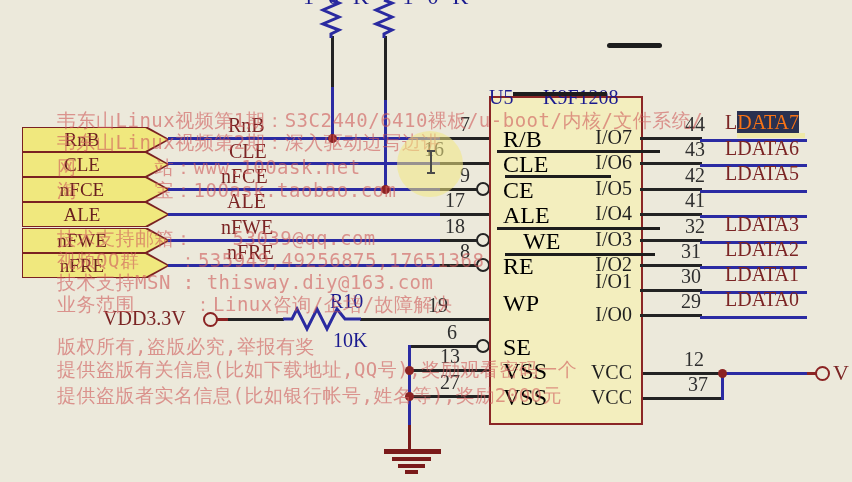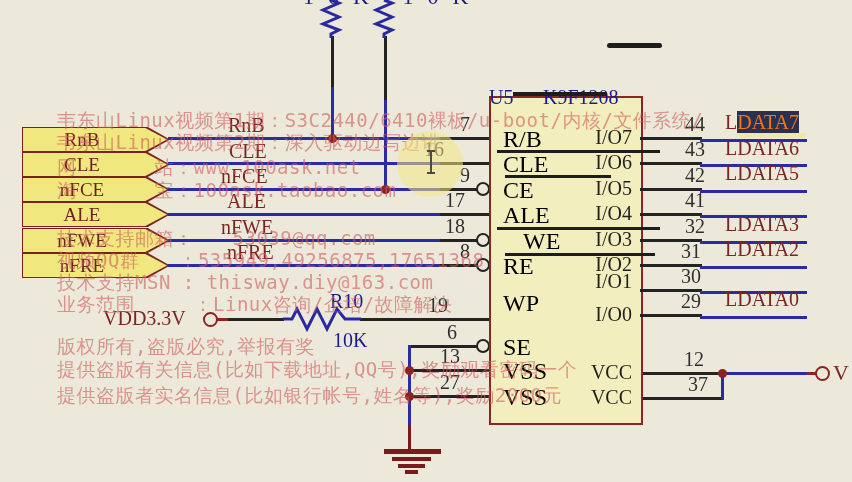--- a/index.html
+++ b/index.html
@@ -202,20 +202,21 @@
   <div class="wire" style="left:700px;top:266px;width:107px;"></div>
   <div class="wire" style="left:700px;top:291px;width:107px;"></div>
   <div class="wire" style="left:700px;top:316px;width:107px;"></div>
 
   <div class="abs" style="left:737px;top:133px;width:68px;height:5px;background:#EFE9A8;"></div>
   <div class="netlabel" style="left:725px;top:111px;z-index:6;"><span>L</span><span class="sel">DATA7</span></div>
   <div class="netlabel" style="left:725px;top:137px;">LDATA6</div>
   <div class="netlabel" style="left:725px;top:162px;">LDATA5</div>
   <div class="netlabel" style="left:725px;top:213px;">LDATA3</div>
   <div class="netlabel" style="left:725px;top:238px;">LDATA2</div>
+  <div class="netlabel" style="left:725px;top:263px;">LDATA1</div>
   <div class="netlabel" style="left:725px;top:288px;">LDATA0</div>
 
   <div class="netlabel" style="left:103px;top:307px;">VDD3.3V</div>
   <div class="term" style="left:203px;top:312px;"></div>
   <div class="abs" style="left:217px;top:318px;width:12px;height:3px;background:#8B2323;"></div>
   <div class="stub" style="left:228px;top:318px;width:56px;"></div>
   <div class="navy" style="left:330px;top:290px;">R10</div>
   <div class="navy" style="left:333px;top:329px;">10K</div>
 
   <div class="navy" style="left:303px;top:-16px;font-size:22px;letter-spacing:14px;">10K 10K</div>

